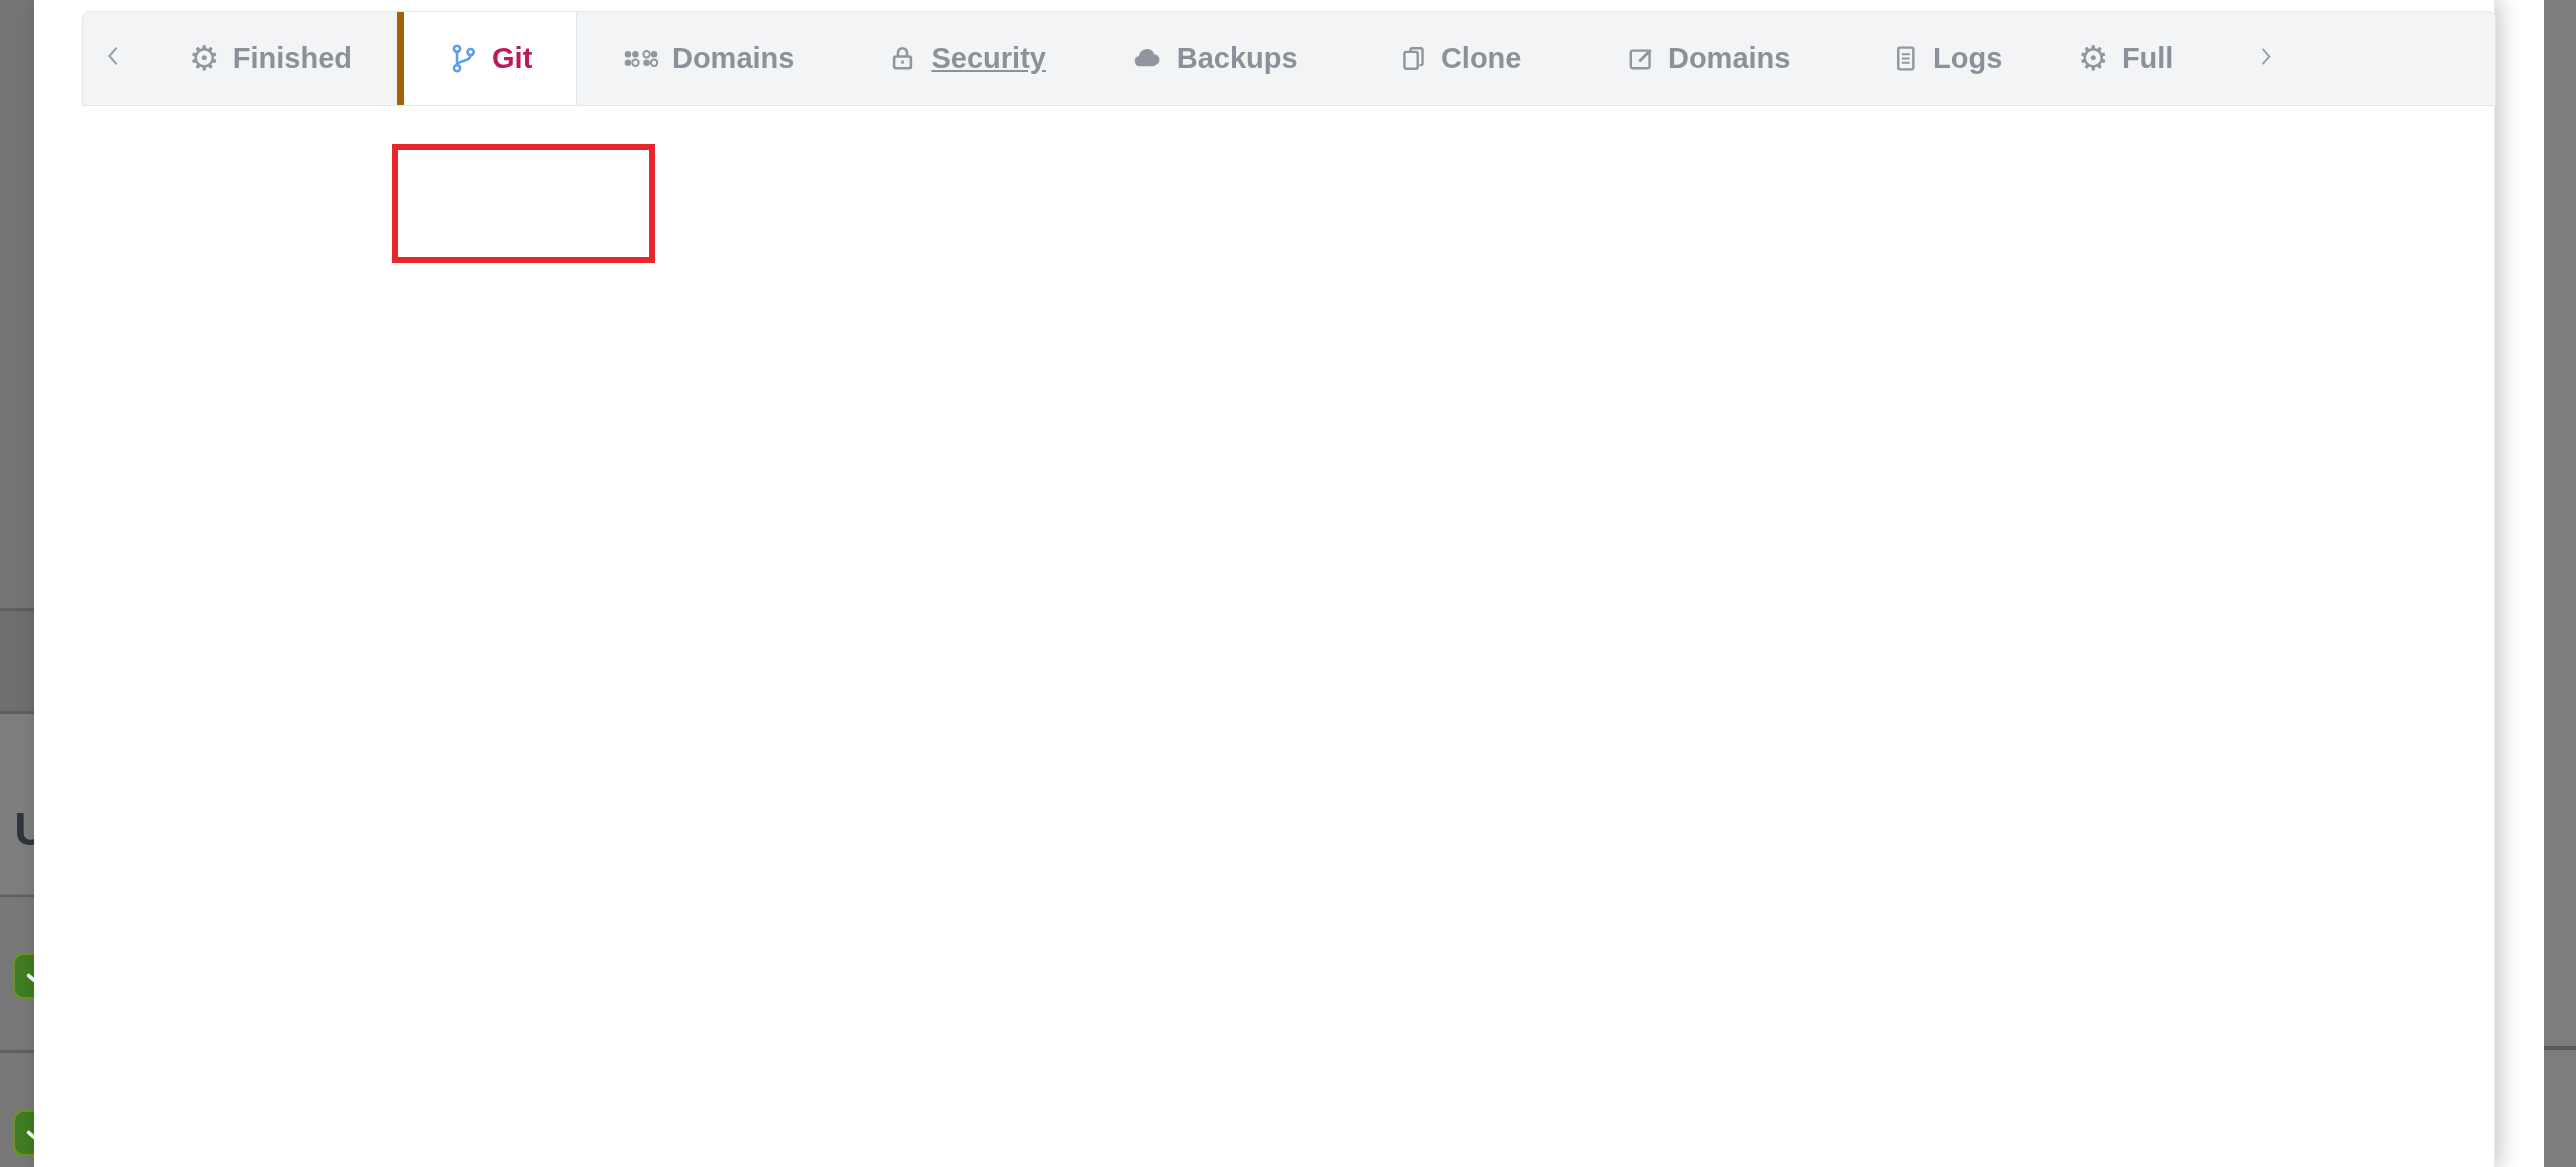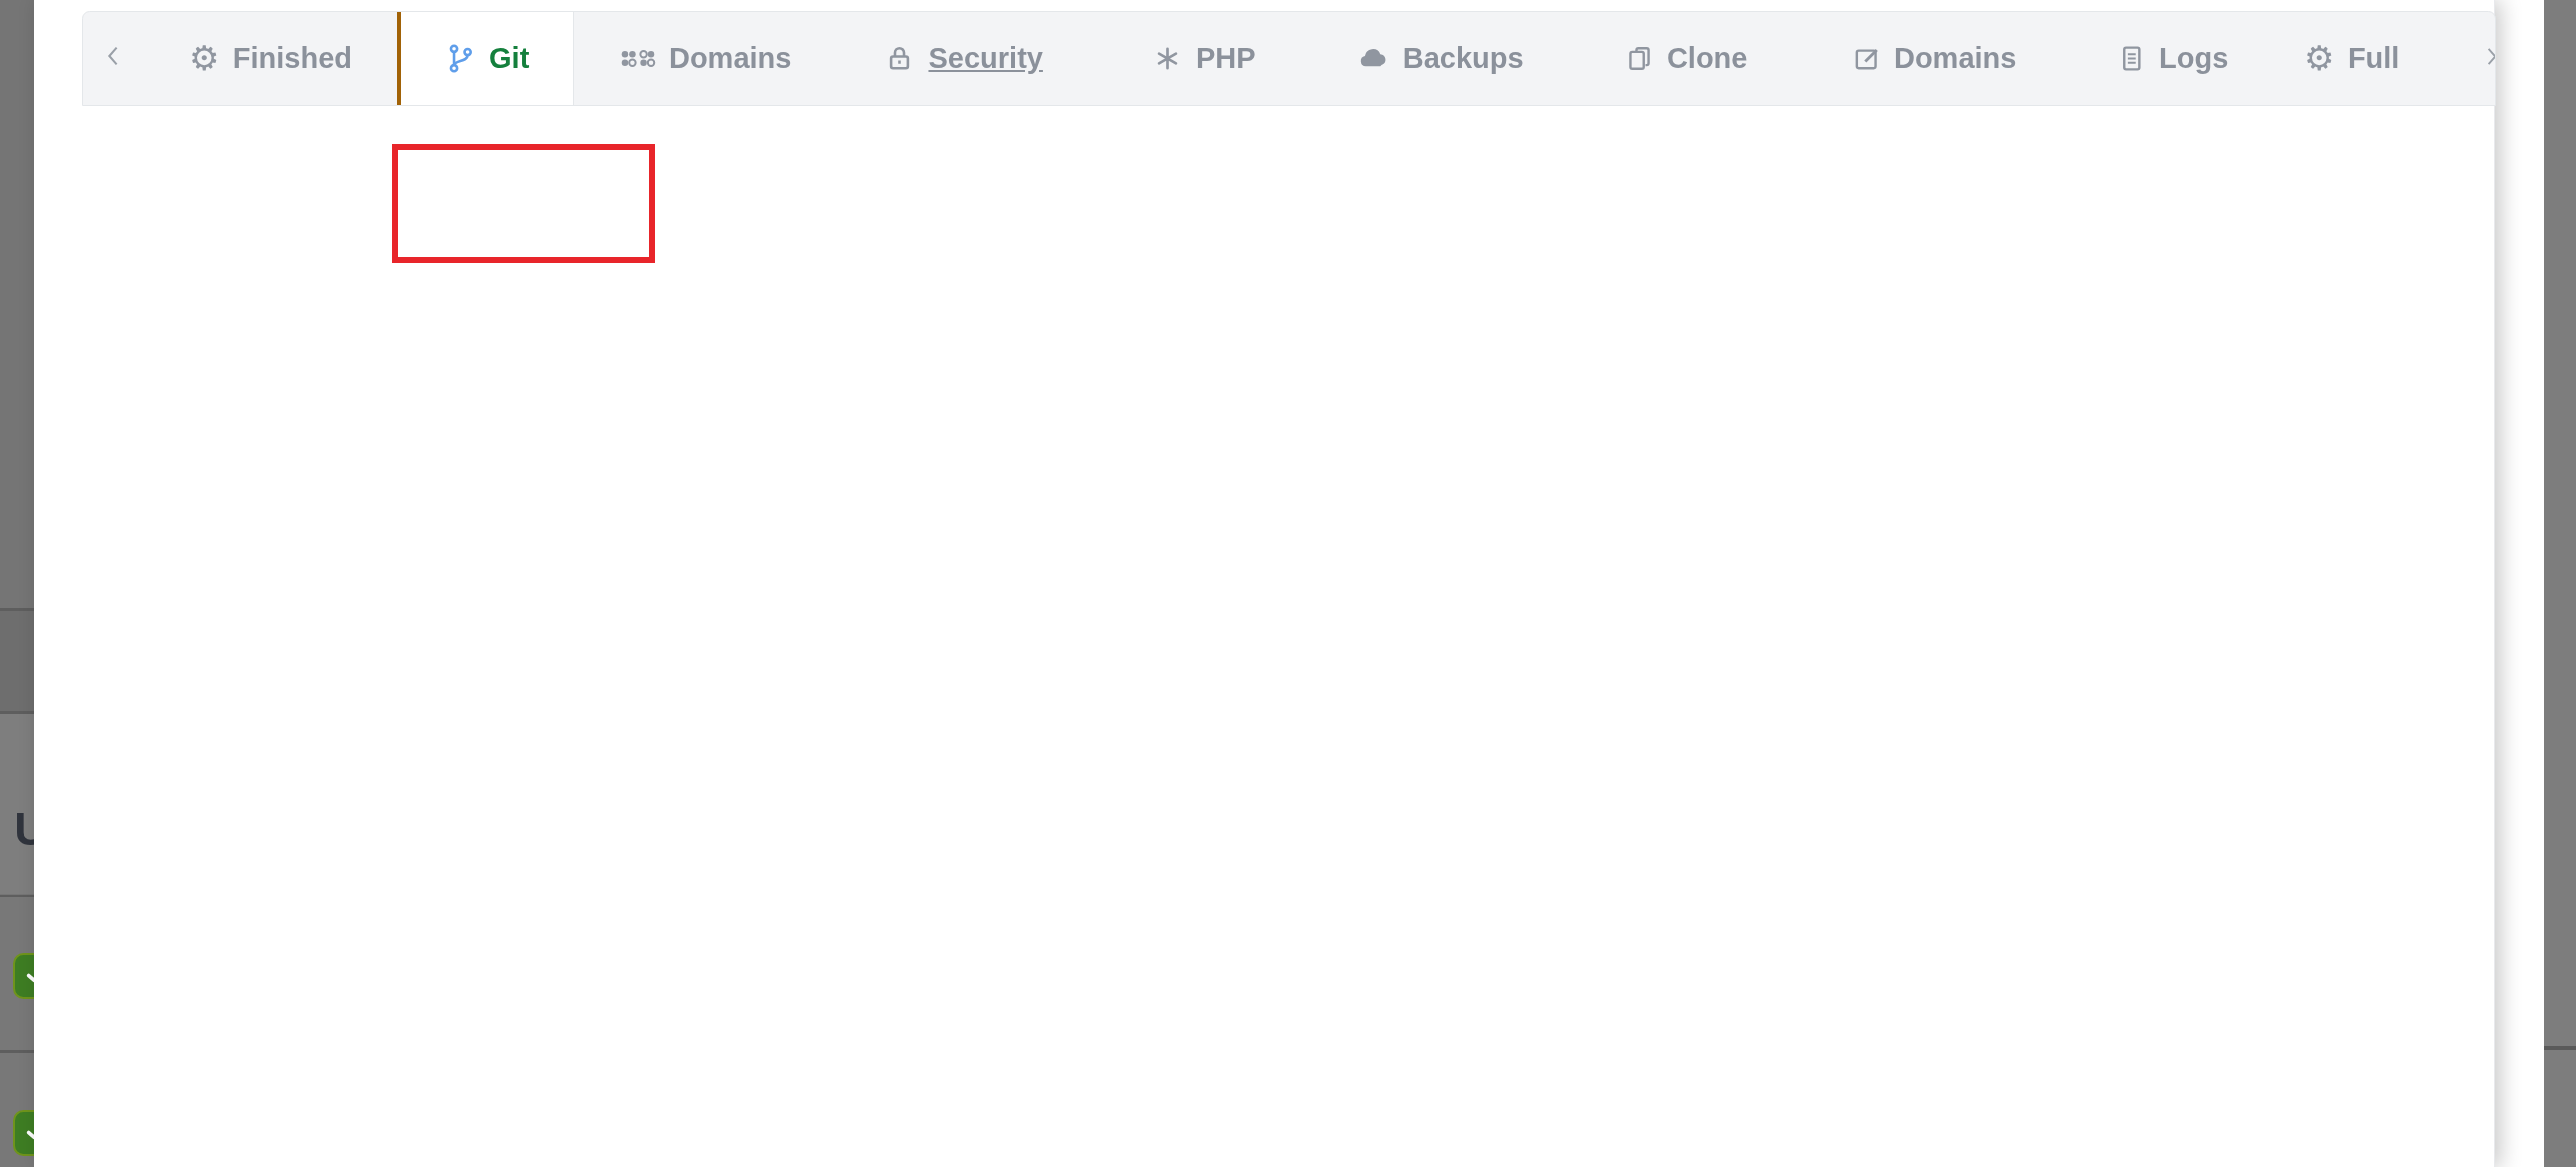--- a/index.html
+++ b/index.html
@@ -22,22 +22,22 @@
   #modal{left:34px;top:0;width:2460px;height:1168px;background:#fff;
          border-right:1.9px solid #e8e9ec;box-shadow:5.7px 0 21px rgba(0,0,0,.22);z-index:3;}
 
   
   #tabbar{left:82px;top:10.5px;width:2412px;height:93px;background:#f3f4f6;
           border:1px solid #e4e7ea;border-radius:7.6px 7.6px 0 0;display:flex;align-items:stretch;
           overflow:hidden;z-index:5;}
   .tab{display:flex;align-items:center;justify-content:center;gap:13.4px;
        color:#8b919b;font-size:29px;font-weight:600;white-space:nowrap;overflow:hidden;}
   .tab .tico{display:flex;align-items:center;color:#9096a0;}
-  .tab--active{background:#fff;border-left:4px solid #a16207;border-right:1px solid #e4e7ea;
-               color:#15803d;}
+  .tab--active{background:#fff;border-left:7px solid #a16207;border-right:1px solid #e4e7ea;
+               color:#be185d;}
   .tab--active .tico{color:#5f9eea;}
   .tnav{display:flex;align-items:center;justify-content:center;color:#9aa0a8;}
   .gear-glyph{font-size:34px;line-height:1;font-family:"DejaVu Sans",sans-serif;}
 
   
   .subtab{font-size:32px;font-weight:600;}
   #subtab-config{left:116px;top:172px;color:#383d44;}
   #subtab-deploy{left:434px;top:172px;color:#5b97e8;}
   #subtab-divider{left:139px;top:233px;width:2305px;height:2.9px;background:#e8eaee;}
   #subtab-underline{left:419px;top:230px;width:191px;height:7.6px;background:#6ba3e8;}
@@ -186,28 +186,20 @@
     <div class="tab" style="flex:0 0 253px;text-decoration:underline;">
       <span class="tico">
         <svg width="31" height="31" viewBox="0 0 24 24" fill="none" stroke="currentColor" stroke-width="2">
           <rect x="5.5" y="10.5" width="13" height="9" rx="1.5"></rect>
           <path d="M8.5 10.5V7.5a3.5 3.5 0 017 0v3 M12 13.5v2.5"></path>
         </svg>
       </span>
       <span>Security</span>
     </div>
 
-    <div class="tab" style="flex:0 0 229px;">
-      <span class="tico">
-        <svg width="29" height="29" viewBox="0 0 24 24" fill="none" stroke="currentColor" stroke-width="2.2" stroke-linecap="round">
-          <path d="M12 4v16 M5 8l14 8 M19 8L5 16"></path>
-        </svg>
-      </span>
-      <span>PHP</span>
-    </div>
 
     <div class="tab" style="flex:0 0 243px;align-items:center;">
       <span class="tico">
         <svg width="32" height="29" viewBox="0 0 24 24">
             <path d="M19 17.4A4.6 4.6 0 0018 8.4 6.6 6.6 0 005.3 10 4.3 4.3 0 006 18.5h12z" fill="currentColor"></path>
           </svg>
       </span>
       <span>Backups</span>
     </div>
 

